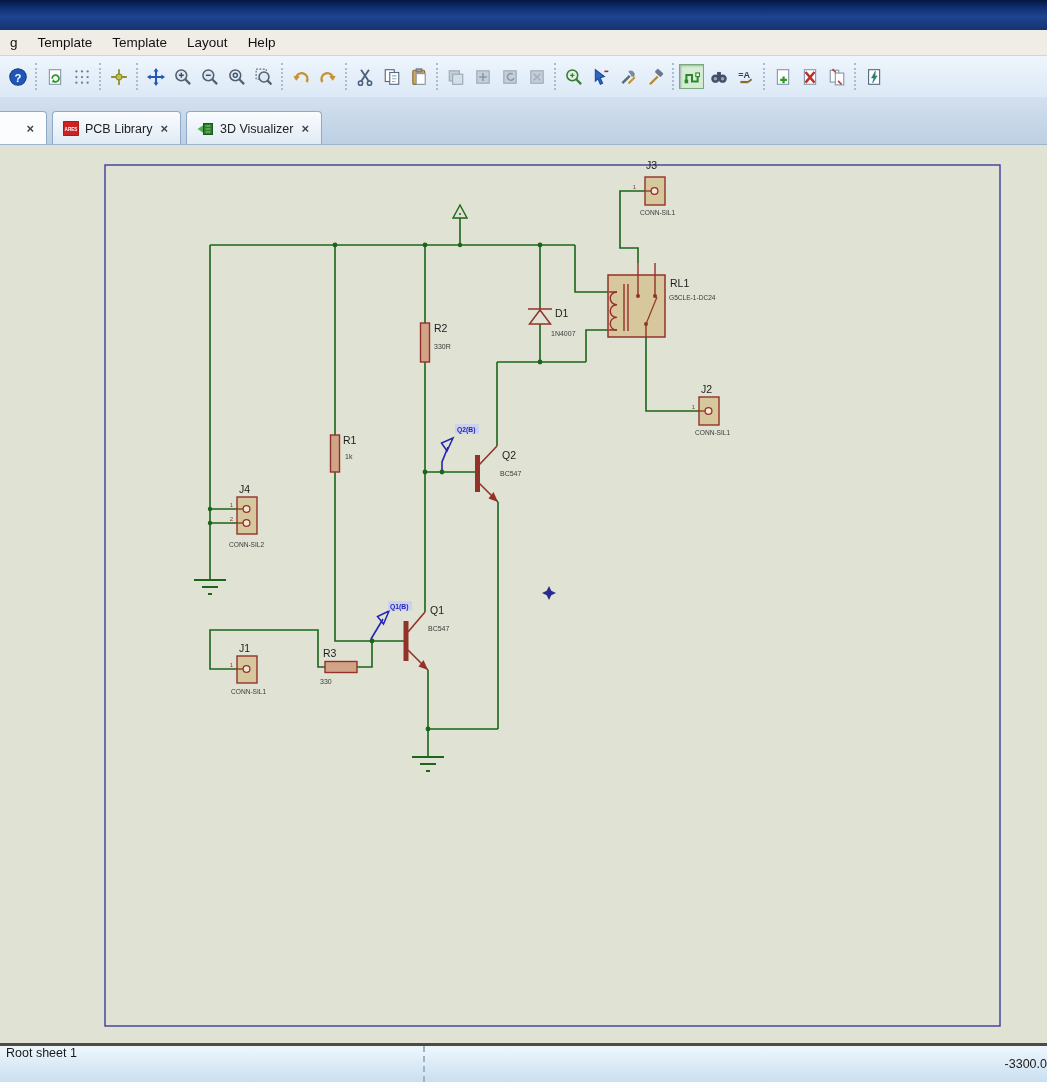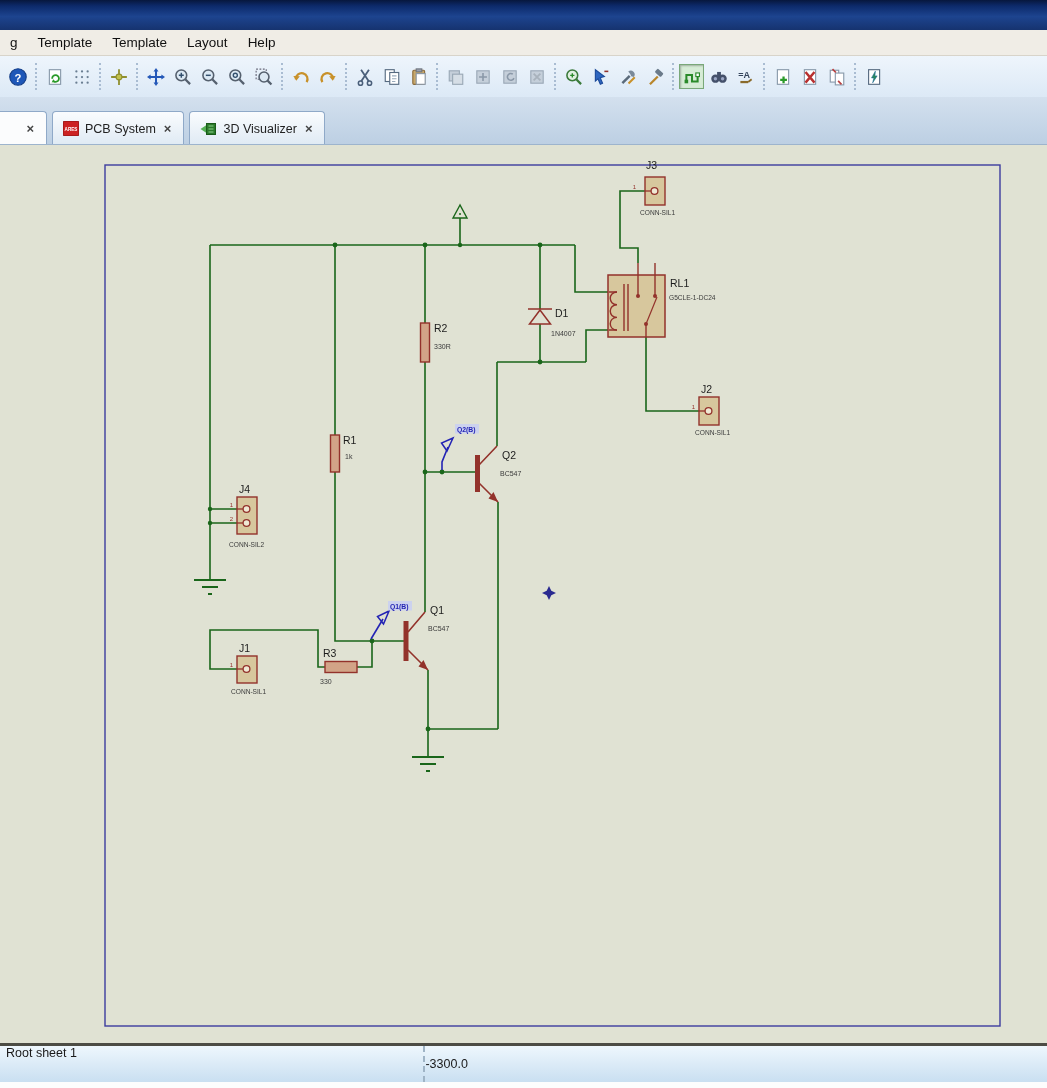--- a/index.html
+++ b/index.html
@@ -28,21 +28,21 @@
   .tab.partial{width:26px;border-left:none;border-radius:0 4px 0 0;background:#fbfcfd;justify-content:flex-end;}
   .tab .close{color:#444;font-size:13px;font-weight:bold;padding:0 2px;cursor:default;}
   .tabbar-bottom{position:absolute;left:0;top:144px;width:1047px;height:2px;background:#9db4cd;}
   
   .canvas{position:absolute;left:0;top:145px;width:1047px;height:898px;background:#e0e2d3;}
   
   .status-line{position:absolute;left:0;top:1043px;width:1047px;height:3px;background:#4c4c44;}
   .statusbar{position:absolute;left:0;top:1046px;width:1047px;height:36px;
     background:linear-gradient(#eef7fd,#c9dff1);display:flex;font-size:12.5px;color:#1a1a1a;}
   .statusbar .sec1{width:456px;display:flex;align-items:flex-start;padding-left:6px;box-sizing:border-box;}
-  .statusbar .sec2{width:672px;display:flex;align-items:center;justify-content:flex-start;
+  .statusbar .sec2{width:672px;display:flex;align-items:center;justify-content:flex-end;
     border-left:2px dashed #9fb4c6;box-sizing:border-box;}
   .bottom-strip{position:absolute;left:0;top:1082px;width:1047px;height:6px;background:#fdfdfd;}
 </style>
 </head>
 <body>
 
 <div class="titlebar"></div>
 
 <div class="menubar">
   <span class="mi">g</span>
@@ -271,21 +271,21 @@
 
 <div class="tabbar">
   <div class="tab partial">
     <span class="close">×</span>
   </div>
   <div class="tab">
     <svg width="16" height="15" viewBox="0 0 16 15">
         <rect width="16" height="15" rx="2" fill="#cc2222" stroke="#8a1010"></rect>
         <text x="8" y="10" font-size="4.6" font-weight="bold" fill="#fff" text-anchor="middle" font-family="Liberation Sans,sans-serif">ARES</text>
       </svg>
-    <span>PCB System</span>
+    <span>PCB Library</span>
     <span class="close">×</span>
   </div>
   <div class="tab">
     <svg width="17" height="14" viewBox="0 0 17 14">
         <polygon points="0.5,7 6.5,3 6.5,11" fill="#55b055"></polygon>
         <rect x="6.5" y="1.5" width="9" height="11" fill="#2a7a2a" stroke="#1a5a1a"></rect>
         <path d="M8.5,4 h5 M8.5,7 h5 M8.5,10 h5" stroke="#8ed08e" stroke-width="1"></path>
       </svg>
     <span>3D Visualizer</span>
     <span class="close">×</span>

